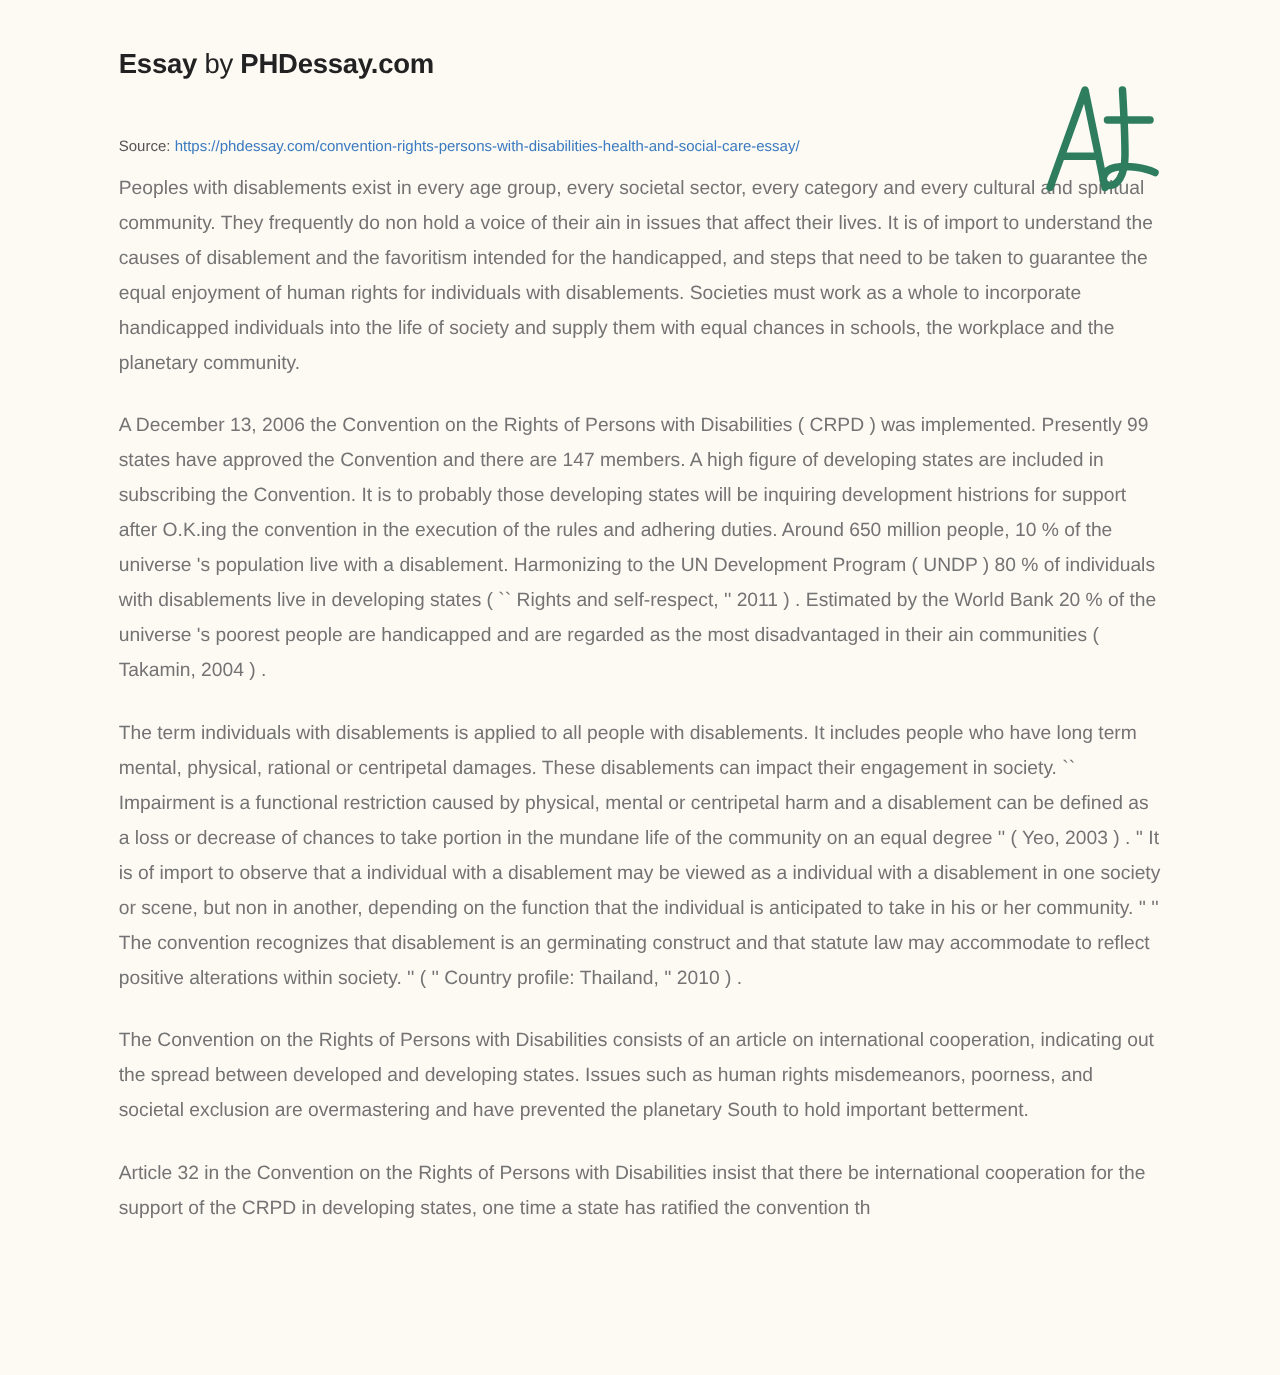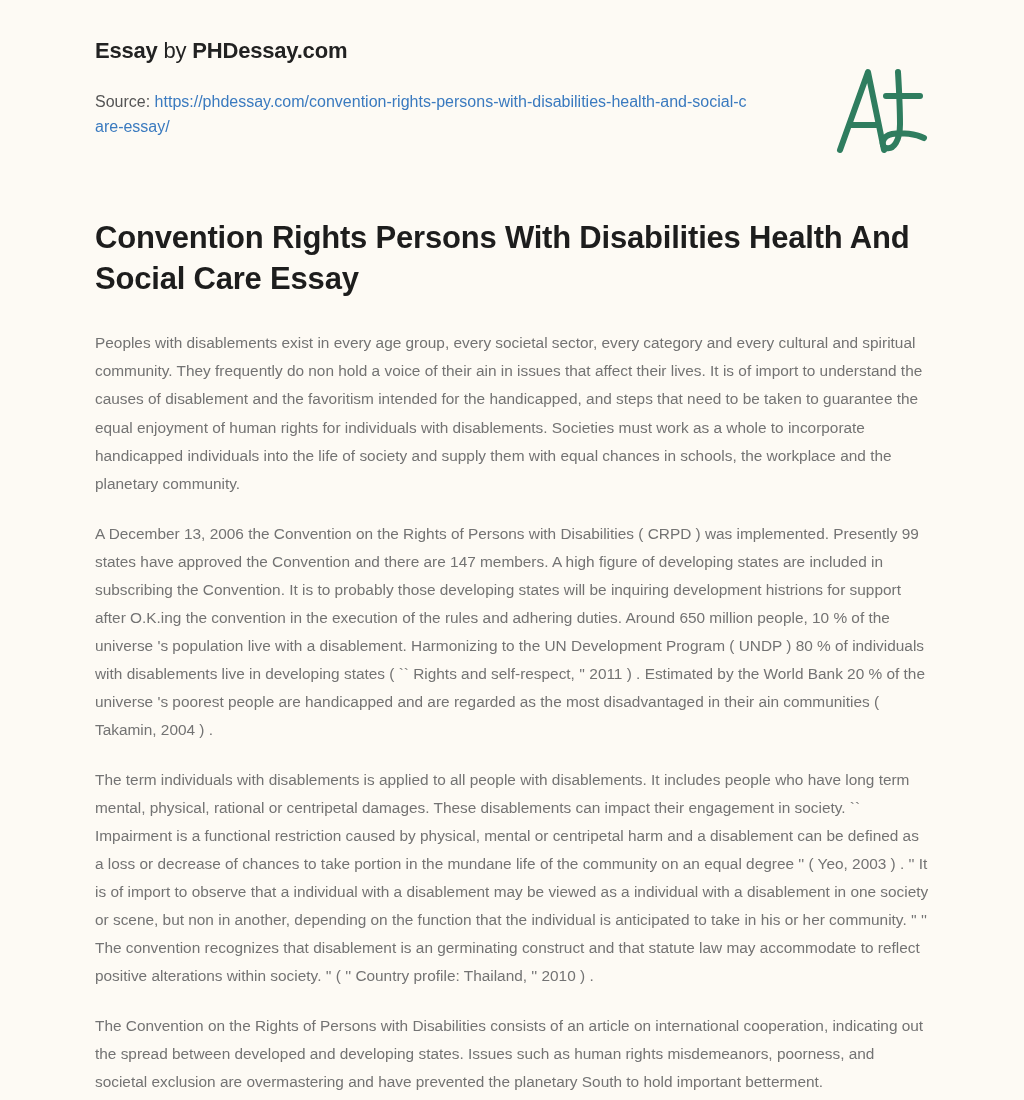--- a/index.html
+++ b/index.html
@@ -19,27 +19,27 @@
     background: #fdfaf4;
     box-sizing: border-box;
     padding: 38px 95px 0 95px;
     position: relative;
   }
   .brand {
     font-size: 22px;
     font-weight: bold;
     color: #222;
     letter-spacing: -0.2px;
-    margin: 0 0 26px 0;
+    margin: 0 0 44px 0;
   }
   .brand .brand-by {
     font-weight: normal;
   }
   .source-line {
-    font-size: 16px;
+    font-size: 12px;
     color: #555;
     line-height: 1.55;
     max-width: 660px;
     margin-bottom: 10px;
   }
   .source-label {
     color: #555;
   }
   .source-url {
     color: #3a7abf;
@@ -87,21 +87,20 @@
     <span class="source-label">Source: </span><a class="source-url" href="#">https://phdessay.com/convention-rights-persons-with-disabilities-health-and-social-care-essay/</a>
   </div>
 
   <svg class="logo" viewBox="0 0 108 96" aria-hidden="true">
     <path d="M16 88 L44 10 L60 88" fill="none" stroke="#2f7d5f" stroke-width="6" stroke-linecap="round" stroke-linejoin="round"></path>
     <path d="M26 63 L54 63" fill="none" stroke="#2f7d5f" stroke-width="6" stroke-linecap="round"></path>
     <path d="M74 10 C74 10, 76 44, 76 62 C76 78, 70 88, 62 86 C56 84, 58 74, 68 72 C78 70, 92 72, 100 76" fill="none" stroke="#2f7d5f" stroke-width="6" stroke-linecap="round" stroke-linejoin="round"></path>
     <path d="M62 34 L96 34" fill="none" stroke="#2f7d5f" stroke-width="6" stroke-linecap="round"></path>
   </svg>
 
-  <h1 class="doc-title">Convention Rights Persons With Disabilities Health And Social Care Essay</h1>
 
   <div class="body-copy">
     <p>Peoples with disablements exist in every age group, every societal sector, every category and every cultural and spiritual community. They frequently do non hold a voice of their ain in issues that affect their lives. It is of import to understand the causes of disablement and the favoritism intended for the handicapped, and steps that need to be taken to guarantee the equal enjoyment of human rights for individuals with disablements. Societies must work as a whole to incorporate handicapped individuals into the life of society and supply them with equal chances in schools, the workplace and the planetary community.</p>
     <p>A December 13, 2006 the Convention on the Rights of Persons with Disabilities ( CRPD ) was implemented. Presently 99 states have approved the Convention and there are 147 members. A high figure of developing states are included in subscribing the Convention. It is to probably those developing states will be inquiring development histrions for support after O.K.ing the convention in the execution of the rules and adhering duties. Around 650 million people, 10 % of the universe 's population live with a disablement. Harmonizing to the UN Development Program ( UNDP ) 80 % of individuals with disablements live in developing states ( `` Rights and self-respect, '' 2011 ) . Estimated by the World Bank 20 % of the universe 's poorest people are handicapped and are regarded as the most disadvantaged in their ain communities ( Takamin, 2004 ) .</p>
     <p>The term individuals with disablements is applied to all people with disablements. It includes people who have long term mental, physical, rational or centripetal damages. These disablements can impact their engagement in society. `` Impairment is a functional restriction caused by physical, mental or centripetal harm and a disablement can be defined as a loss or decrease of chances to take portion in the mundane life of the community on an equal degree '' ( Yeo, 2003 ) . '' It is of import to observe that a individual with a disablement may be viewed as a individual with a disablement in one society or scene, but non in another, depending on the function that the individual is anticipated to take in his or her community. '' '' The convention recognizes that disablement is an germinating construct and that statute law may accommodate to reflect positive alterations within society. '' ( '' Country profile: Thailand, '' 2010 ) .</p>
     <p>The Convention on the Rights of Persons with Disabilities consists of an article on international cooperation, indicating out the spread between developed and developing states. Issues such as human rights misdemeanors, poorness, and societal exclusion are overmastering and have prevented the planetary South to hold important betterment.</p>
     <p>Article 32 in the Convention on the Rights of Persons with Disabilities insist that there be international cooperation for the support of the CRPD in developing states, one time a state has ratified the convention th</p>
   </div>
 
 </div>

